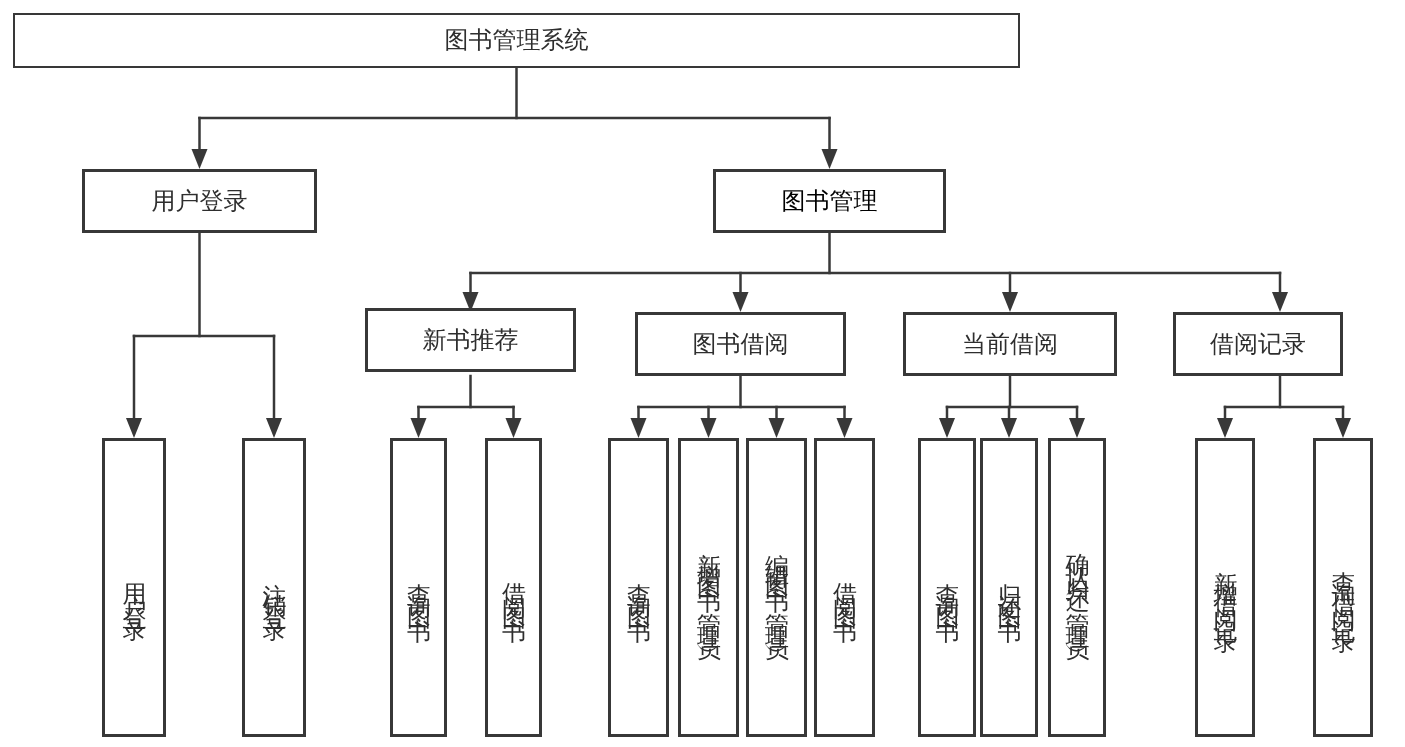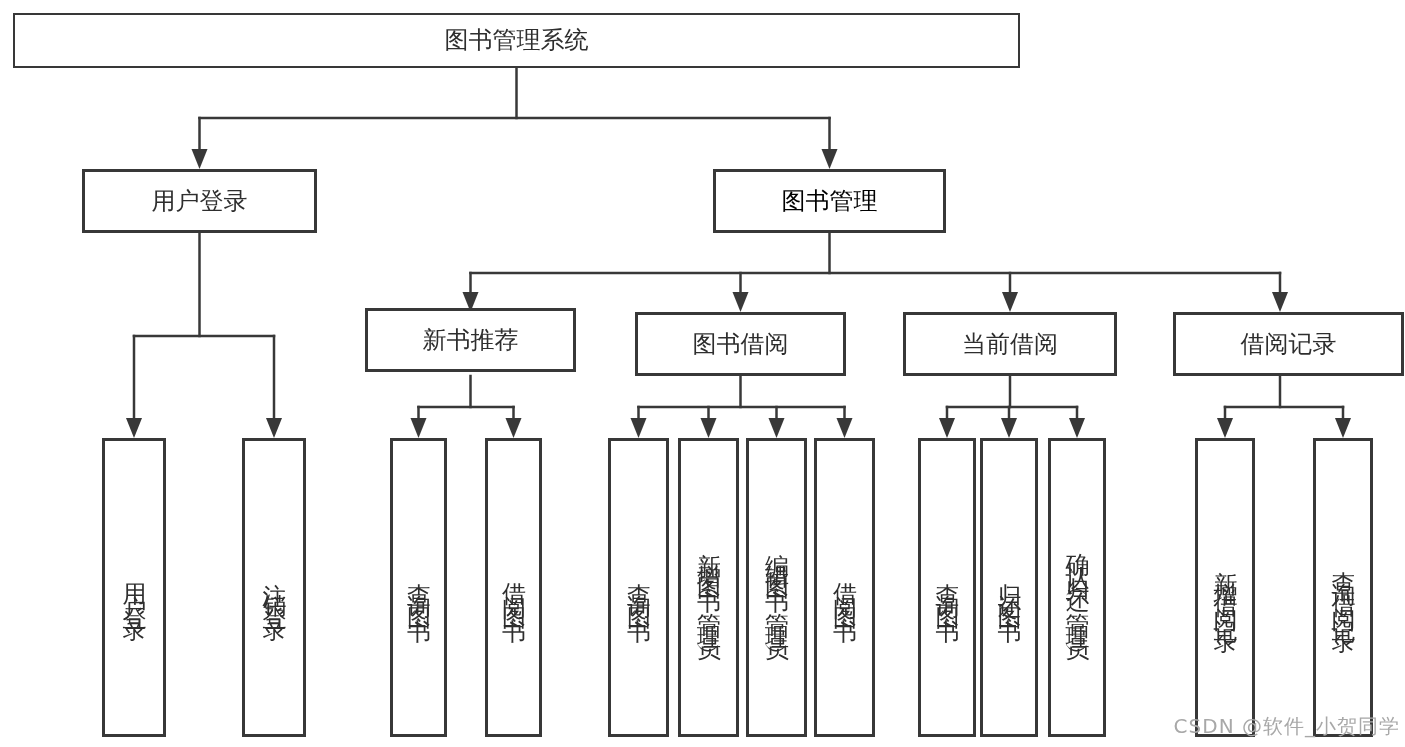--- a/index.html
+++ b/index.html
@@ -104,40 +104,39 @@
       <polygon points="1001,418 1017,418 1009,438" fill="#383838"></polygon>
       <line x1="1077" y1="407" x2="1077" y2="422" stroke="#383838" stroke-width="2.5" stroke-linecap="square"></line>
       <polygon points="1069,418 1085,418 1077,438" fill="#383838"></polygon>
       <line x1="1280" y1="376" x2="1280" y2="407" stroke="#383838" stroke-width="2.5" stroke-linecap="square"></line>
       <line x1="1225" y1="407" x2="1343" y2="407" stroke="#383838" stroke-width="2.5" stroke-linecap="square"></line>
       <line x1="1225" y1="407" x2="1225" y2="422" stroke="#383838" stroke-width="2.5" stroke-linecap="square"></line>
       <polygon points="1217,418 1233,418 1225,438" fill="#383838"></polygon>
       <line x1="1343" y1="407" x2="1343" y2="422" stroke="#383838" stroke-width="2.5" stroke-linecap="square"></line>
       <polygon points="1335,418 1351,418 1343,438" fill="#383838"></polygon>
     </svg>
-  <div id="watermark" style="color: rgb(168, 168, 168);">CSDN @软件_小贺同学</div>
 <div class="node" style="left: 13px; top: 13px; width: 1007px; height: 55px; border-width: 2px; border-color: rgb(56, 56, 56);">
       <span class="node-label" style="color: rgb(46, 46, 46);">图书管理系统</span>
     </div>
     <div class="node" style="left: 82px; top: 169px; width: 235px; height: 64px; border-width: 3px; border-color: rgb(56, 56, 56);">
       <span class="node-label" style="color: rgb(46, 46, 46);">用户登录</span>
     </div>
     <div class="node" style="left: 713px; top: 169px; width: 233px; height: 64px; border-width: 3px; border-color: rgb(56, 56, 56);">
       <span class="node-label" style="color: #000000;">图书管理</span>
     </div>
     <div class="node" style="left: 365px; top: 308px; width: 211px; height: 64px; border-width: 3px; border-color: rgb(56, 56, 56);">
       <span class="node-label" style="color: rgb(46, 46, 46);">新书推荐</span>
     </div>
     <div class="node" style="left: 635px; top: 312px; width: 211px; height: 64px; border-width: 3px; border-color: rgb(56, 56, 56);">
       <span class="node-label" style="color: rgb(46, 46, 46);">图书借阅</span>
     </div>
     <div class="node" style="left: 903px; top: 312px; width: 214px; height: 64px; border-width: 3px; border-color: rgb(56, 56, 56);">
       <span class="node-label" style="color: rgb(46, 46, 46);">当前借阅</span>
     </div>
-    <div class="node" style="left: 1173px; top: 312px; width: 231px; height: 64px; border-width: 3px; border-color: rgb(56, 56, 56);">
+    <div class="node" style="left: 1173px; top: 312px; width: 170px; height: 64px; border-width: 3px; border-color: rgb(56, 56, 56);">
       <span class="node-label" style="color: rgb(46, 46, 46);">借阅记录</span>
     </div>
     <div class="node vertical" style="left: 102px; top: 438px; width: 64px; height: 299px; border-width: 3px; border-color: rgb(56, 56, 56);">
       <span class="node-label" style="color: rgb(46, 46, 46); letter-spacing: 12px;">用户登录</span>
     </div>
     <div class="node vertical" style="left: 242px; top: 438px; width: 64px; height: 299px; border-width: 3px; border-color: rgb(56, 56, 56);">
       <span class="node-label" style="color: rgb(46, 46, 46); letter-spacing: 12px;">注销登录</span>
     </div>
     <div class="node vertical" style="left: 390px; top: 438px; width: 57px; height: 299px; border-width: 3px; border-color: rgb(56, 56, 56);">
       <span class="node-label" style="color: rgb(46, 46, 46); letter-spacing: 12px;">查询图书</span>

